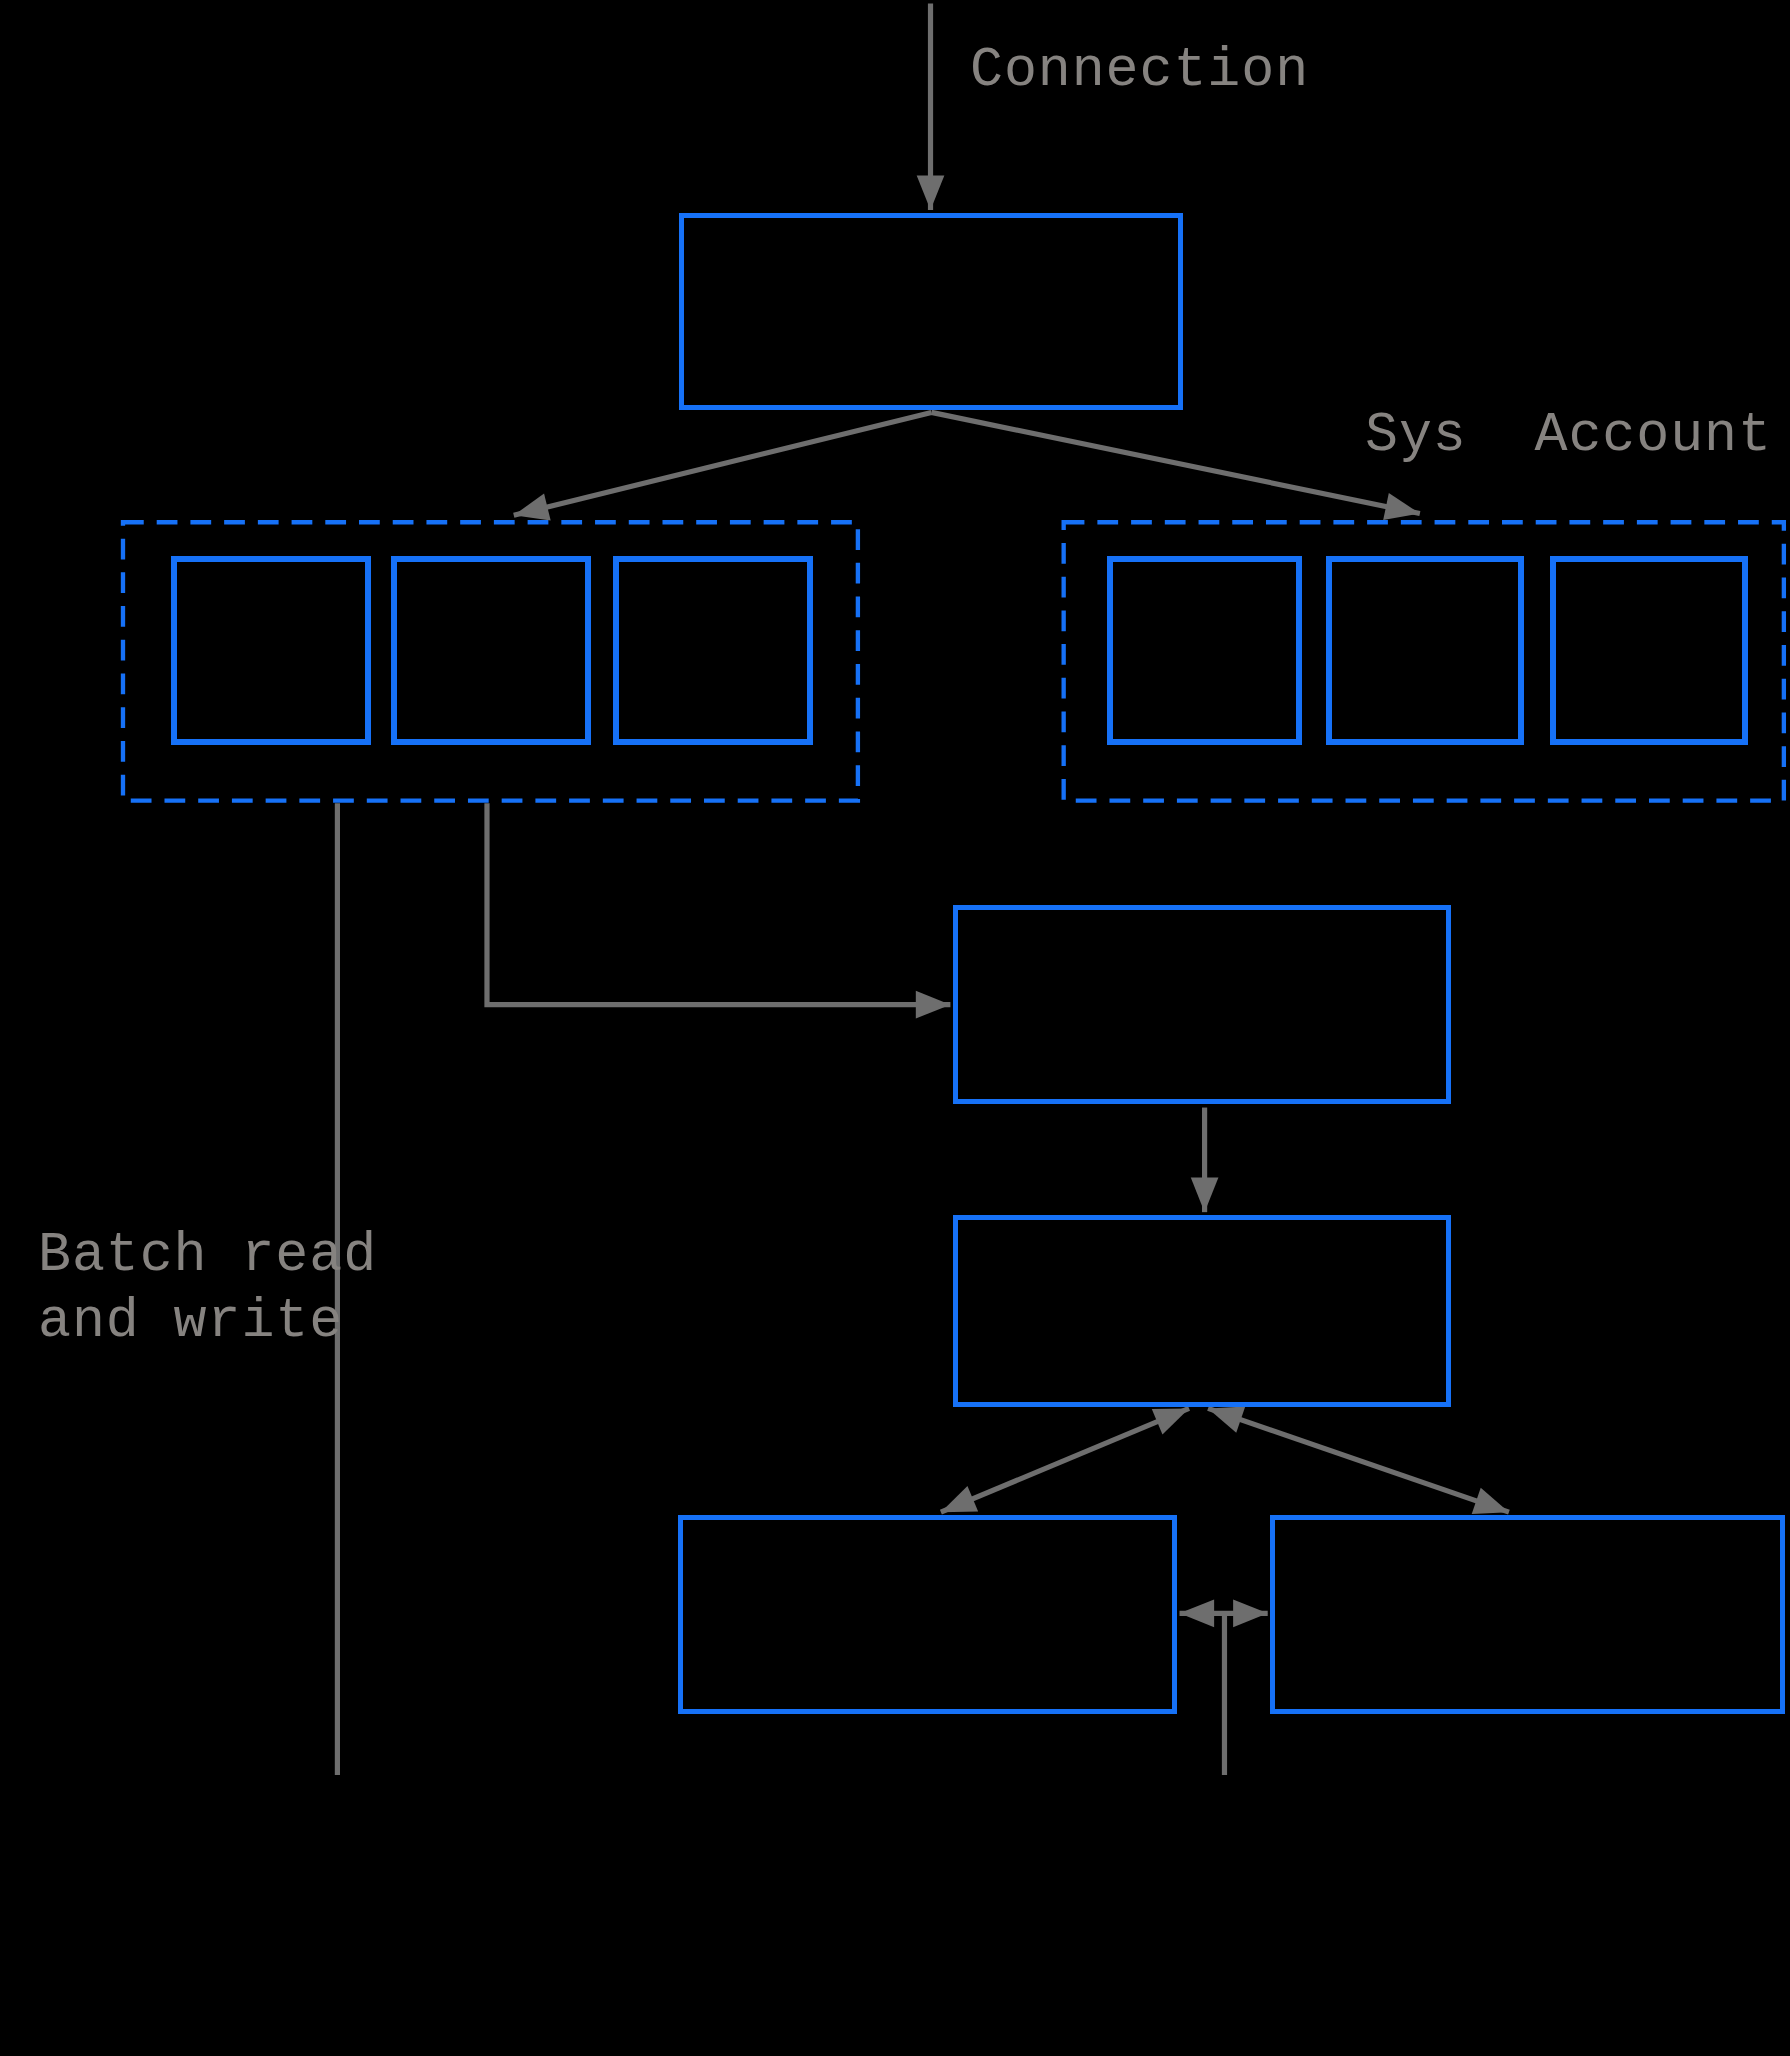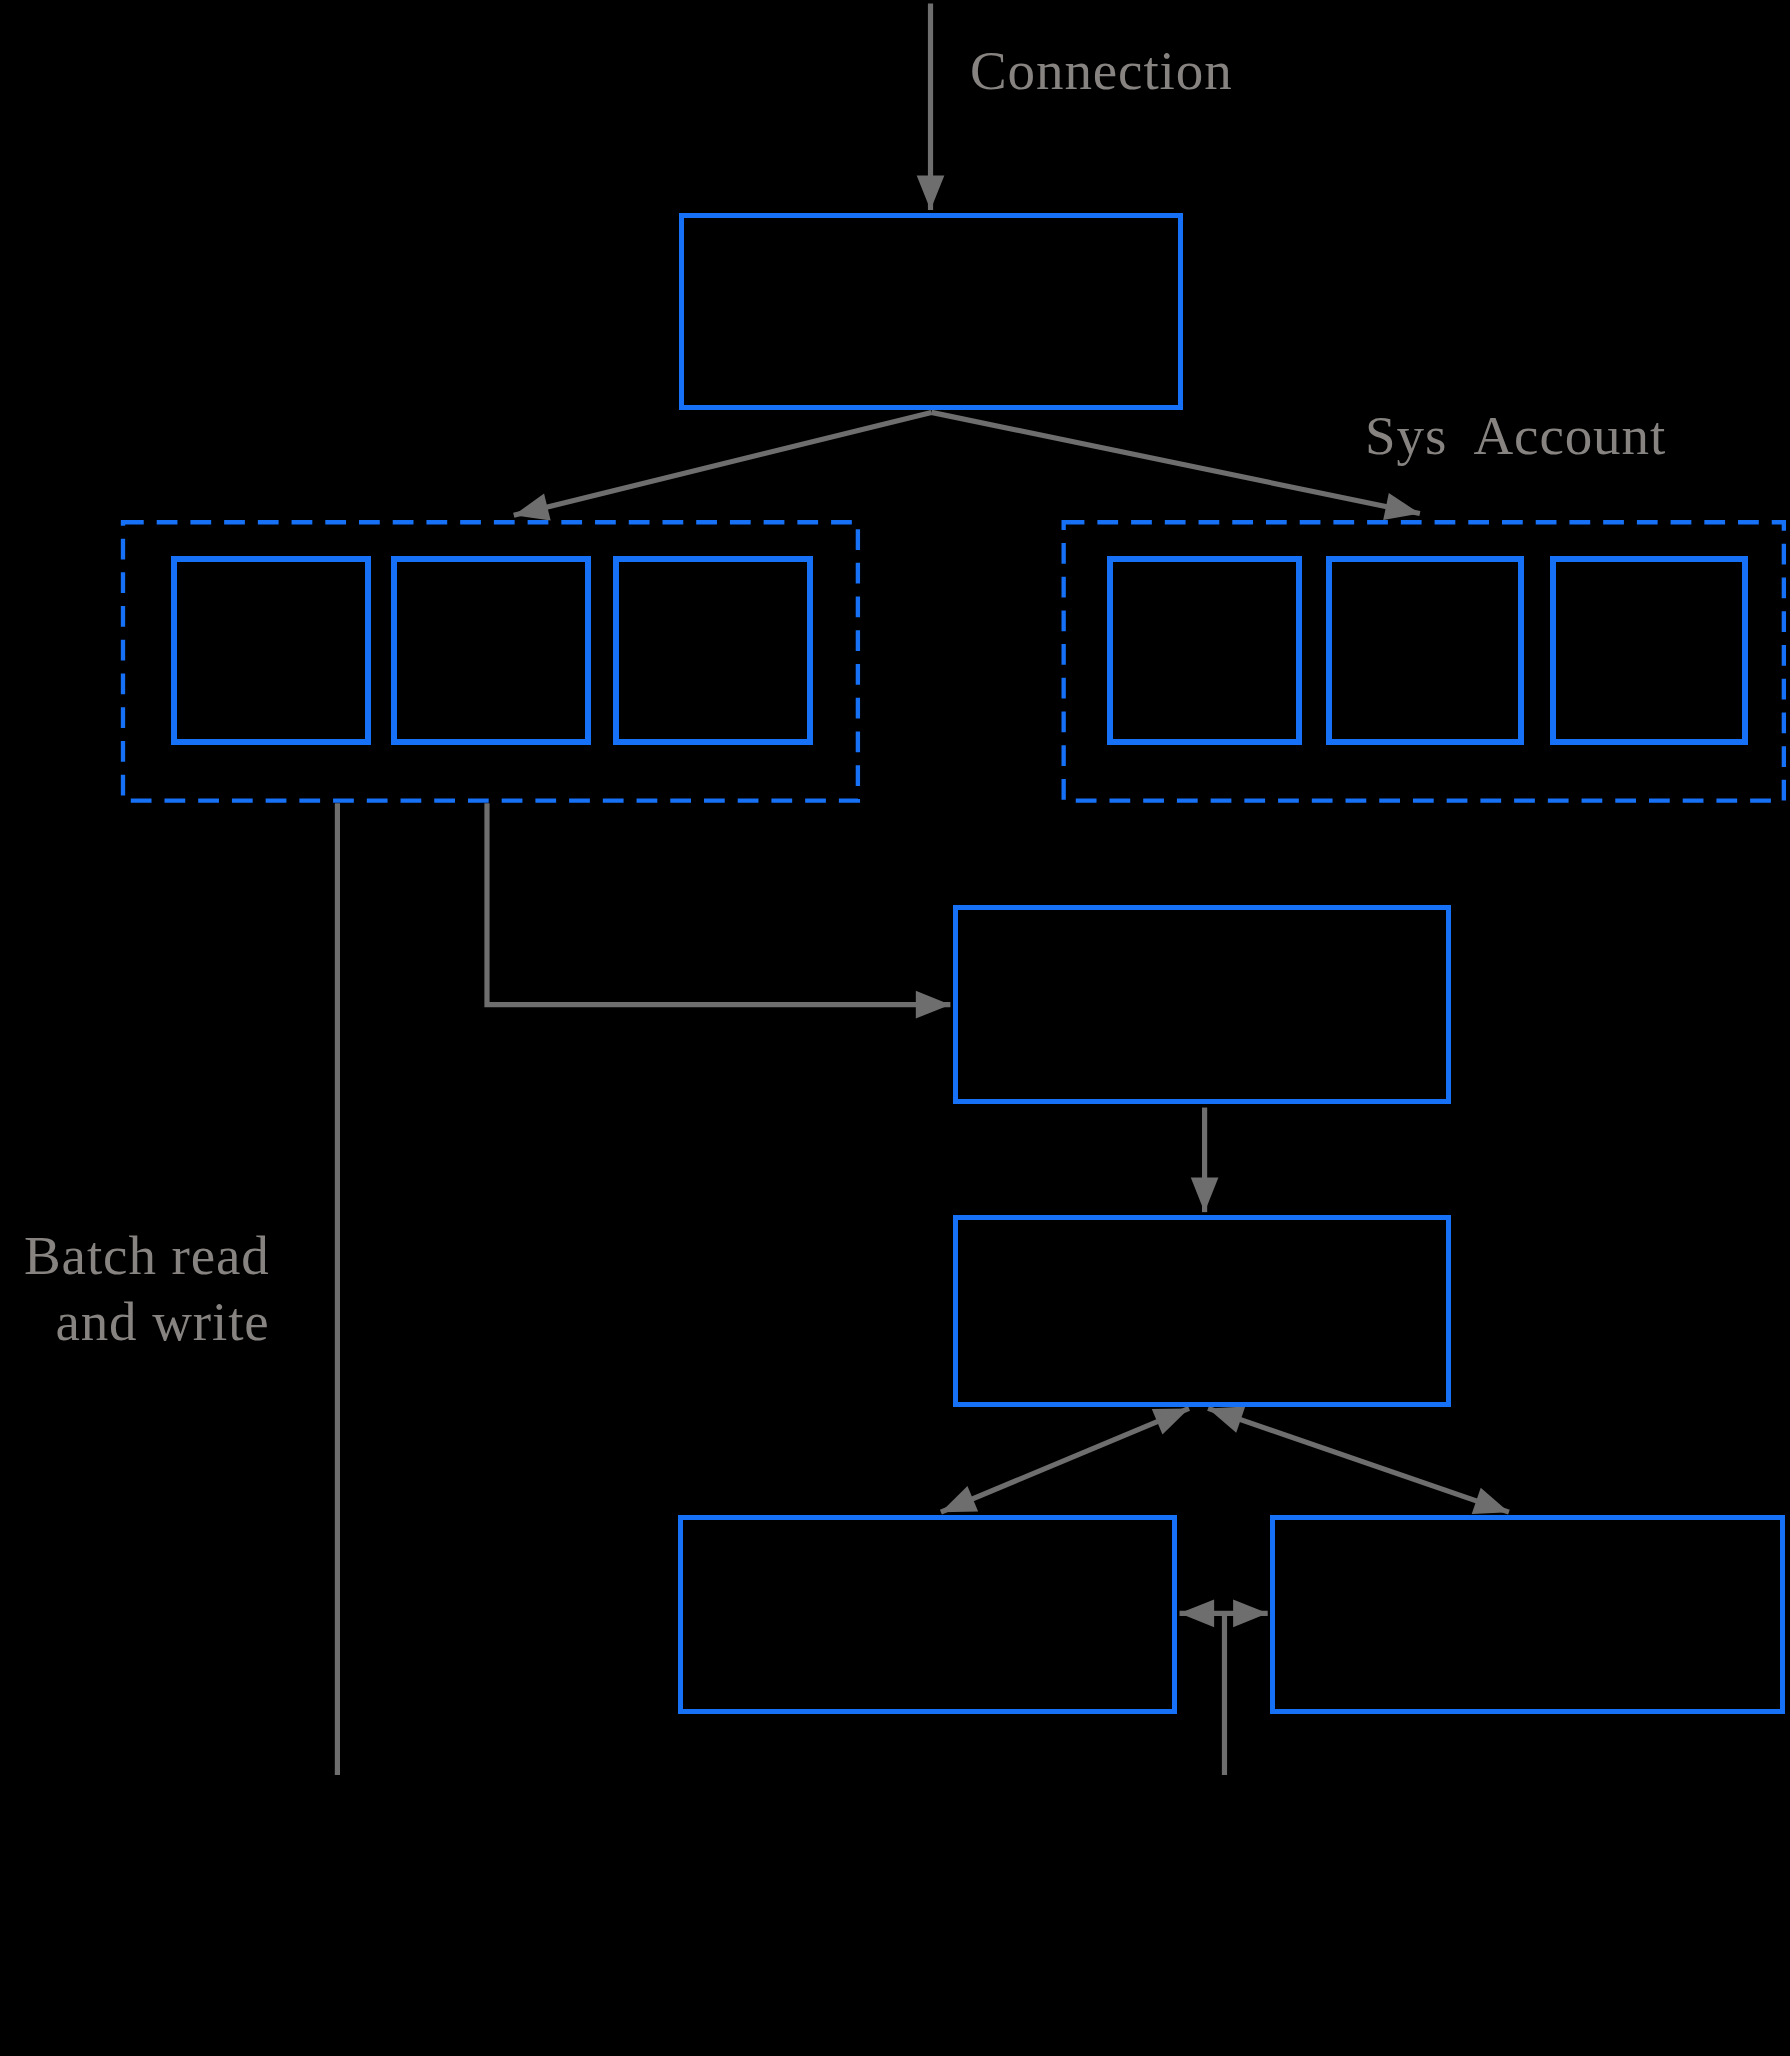--- a/index.html
+++ b/index.html
@@ -7,22 +7,21 @@
     --accent-blue:#1671F7;
     --line-gray:#6E6E6E;
     --text-gray:#868380;
   }
   html,body{margin:0;padding:0;background:var(--background);}
   .canvas{
     position:relative;
     width:1791px;height:1775px;
     background:var(--background);
     overflow:hidden;
-    font-family:Liberation Serif, serif;
-    text-align:right;
+    font-family:Liberation Mono, monospace;
   }
   .lines{position:absolute;left:0;top:0;width:1791px;height:2056px;}
   .lines path{stroke:var(--line-gray);stroke-width:6;fill:none;}
   .lines rect{stroke:var(--accent-blue);stroke-width:5;fill:none;}
   .node{
     position:absolute;
     box-sizing:border-box;
     border:6px solid var(--accent-blue);
     background:transparent;
   }
@@ -76,17 +75,17 @@
   <div class="node thin" style="left:953px;top:905px;width:498px;height:199px;"></div>
   <div class="node thin" style="left:953px;top:1215px;width:498px;height:192px;"></div>
 
   <div class="node thin" style="left:678px;top:1515px;width:499px;height:199px;"></div>
   <div class="node thin" style="left:1270px;top:1515px;width:515px;height:199px;"></div>
 
   <div class="node" style="left:128px;top:1856px;width:1656px;height:197px;border-radius:40px;"></div>
 
   <div class="label" style="left:970px;top:38px;">Connection</div>
   <div class="label" style="left:1365px;top:403px;">Sys  Account</div>
-  <div class="label" style="left:24px;top:1223px;">Batch read
+  <div class="label" style="left:38px;top:1223px;">Batch read
 and write</div>
 
 </div>
 
 
 </body></html>

